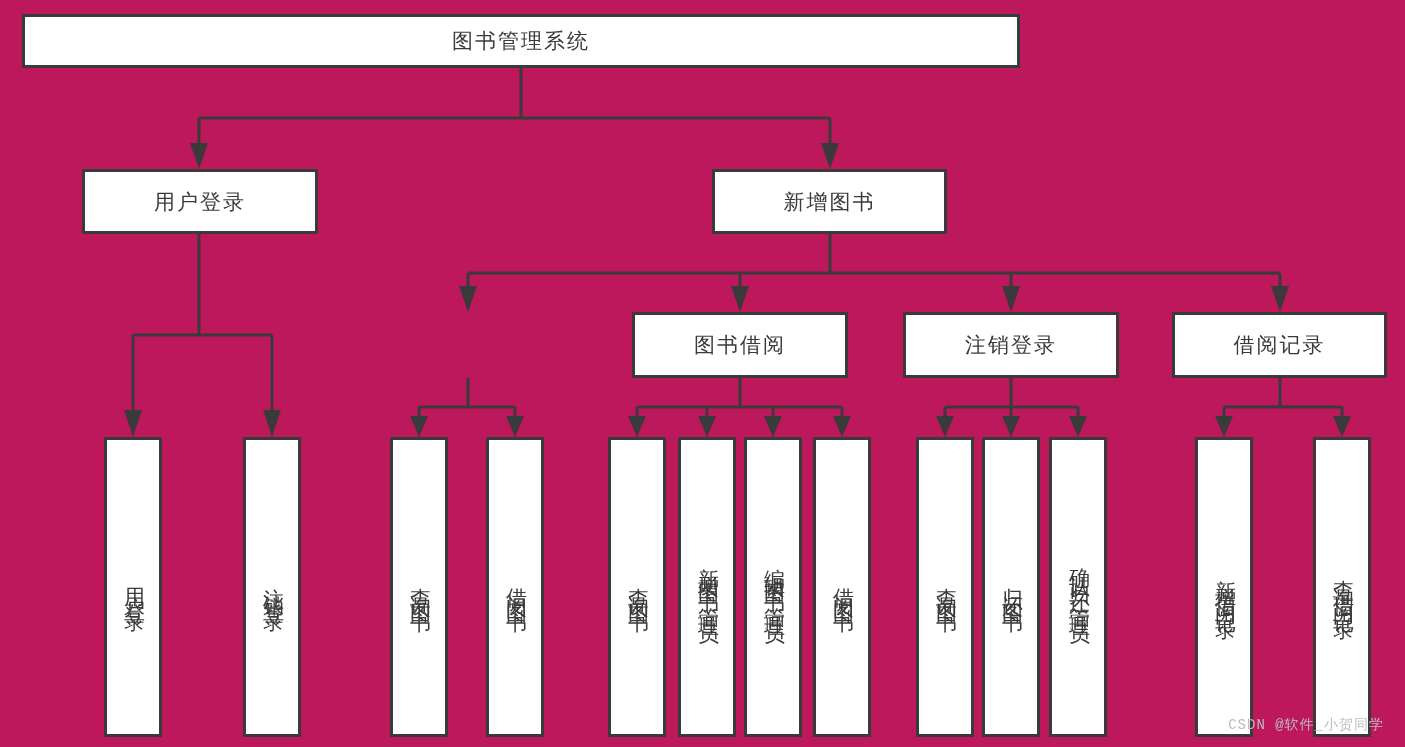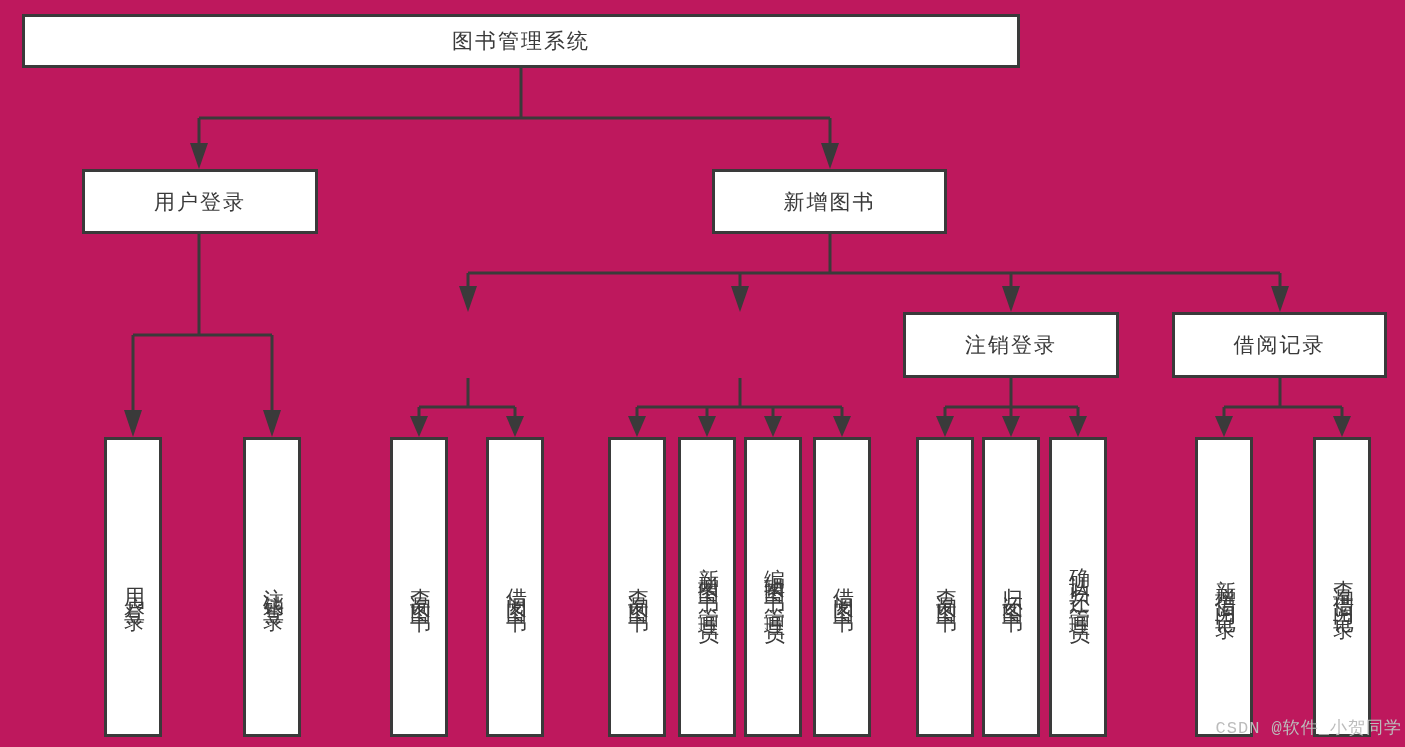--- a/index.html
+++ b/index.html
@@ -67,23 +67,23 @@
   #leaf-bb-add     { left: 678px; }
   #leaf-bb-edit    { left: 744px; }
   #leaf-bb-borrow  { left: 813px; }
   #leaf-cb-query   { left: 916px; }
   #leaf-cb-return  { left: 982px; }
   #leaf-cb-confirm { left: 1049px; }
   #leaf-br-add     { left: 1195px; }
   #leaf-br-query   { left: 1313px; }
   #watermark {
     position: absolute;
-    right: 3px;
+    right: 21px;
     top: 716px;
-    font-size: 17px;
+    font-size: 14px;
     letter-spacing: 1px;
     color: #bcbcbc;
     white-space: nowrap;
   }
 </style>
 </head>
 <body>
 
 <div id="canvas">
 
@@ -154,20 +154,21 @@
       <polygon points="1215,416 1233,416 1224,437"></polygon>
       <polygon points="1333,416 1351,416 1342,437"></polygon>
     </g>
   </svg>
 
   <div class="hbox" id="box-root">图书管理系统</div>
 
   <div class="hbox" id="box-user-login">用户登录</div>
   <div class="hbox" id="box-book-mgmt">新增图书</div>
 
+  <div class="hbox" id="box-book-borrow">图书借阅</div>
   <div class="hbox" id="box-cur-borrow">注销登录</div>
   <div class="hbox" id="box-borrow-rec">借阅记录</div>
 
   <div class="vbox" id="leaf-login">
     <span>用户登录</span>
   </div>
   <div class="vbox" id="leaf-logout">
     <span>注销登录</span>
   </div>
   <div class="vbox" id="leaf-nbr-query">

